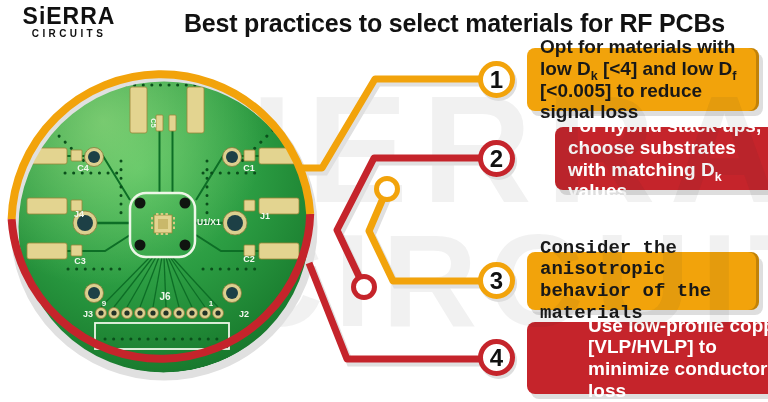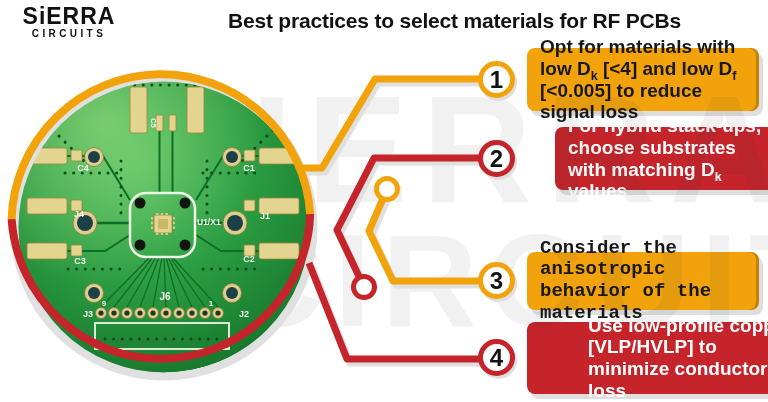--- a/index.html
+++ b/index.html
@@ -5,21 +5,21 @@
   html,body{margin:0;padding:0;background:#ffffff;}
   .stage{position:relative;width:768px;height:402px;background:#ffffff;overflow:hidden;
          font-family:"Liberation Sans",sans-serif;}
 
   
   .header{position:absolute;left:0;top:0;right:0;height:46px;z-index:6;}
   .logo{position:absolute;left:8px;top:4px;width:122px;text-align:center;color:#101010;}
   .logo-line1{font-size:23px;font-weight:bold;letter-spacing:1px;line-height:24px;}
   .logo-line2{font-size:10px;font-weight:bold;letter-spacing:3.4px;line-height:11px;}
   .title{position:absolute;left:145px;right:4px;top:9px;text-align:center;
-         font-size:21px;font-weight:bold;color:#121212;letter-spacing:-0.2px;}
+         font-size:25px;font-weight:bold;color:#121212;letter-spacing:-0.2px;}
 
   
   .watermark{position:absolute;inset:0;z-index:2;pointer-events:none;color:rgba(40,40,40,0.065);
              font-weight:bold;white-space:nowrap;}
   .wm1{position:absolute;left:135px;top:62px;font-size:152px;letter-spacing:14px;}
   .wm2{position:absolute;left:228px;top:205px;font-size:132px;letter-spacing:11px;}
 
   
   .callout{position:absolute;left:527px;width:232px;border-radius:8px;z-index:1;
            display:flex;align-items:center;

